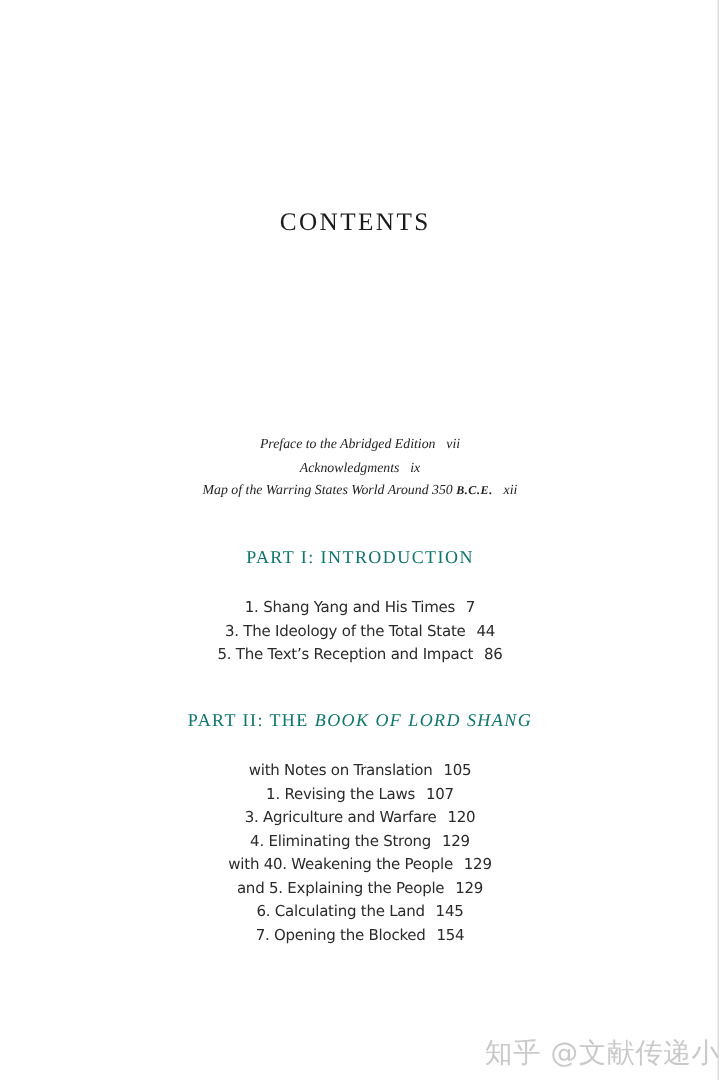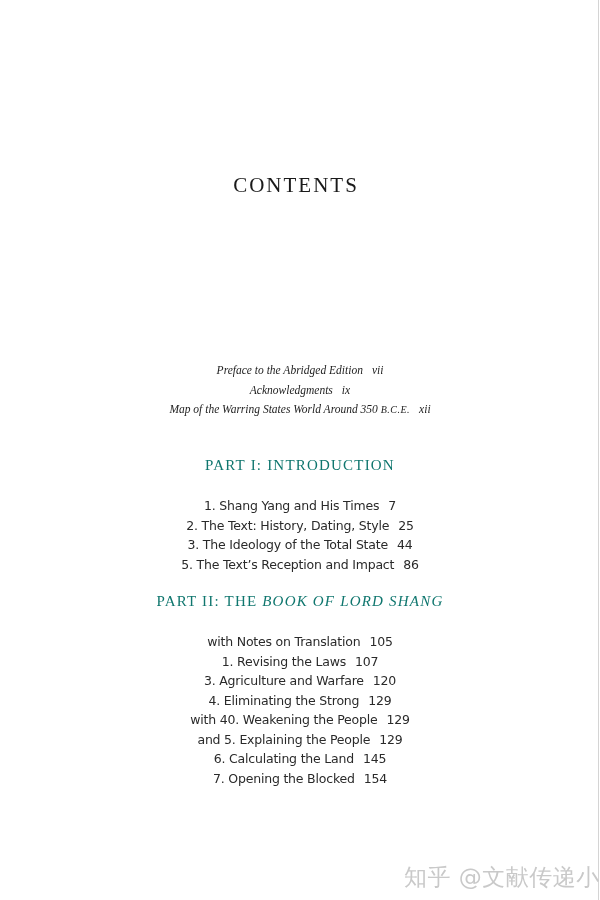--- a/index.html
+++ b/index.html
@@ -49,20 +49,21 @@
       line-height: 19.5px;
       white-space: nowrap;
     }
     .page-num {
       margin-left: 9px;
     }
     .smallcaps {
       font-variant: small-caps;
       font-size: 10px;
       letter-spacing: 0.5px;
+      font-weight: bold;
     }
     .part-heading {
       position: absolute;
       left: 0;
       width: 600px;
       text-align: center;
       font-size: 15px;
       letter-spacing: 1.2px;
       color: #0f766e;
       white-space: nowrap;
@@ -120,23 +121,20 @@
   </div>
 </div>
 
 <div class="part-heading part1-heading">PART I: INTRODUCTION</div>
 
 <div class="chapter-list part1-list">
   <div class="entry">
     <span>1. Shang Yang and His Times</span><span class="page-num">7</span>
   </div>
   <div class="entry">
-    <span>2. The Text: History, Dating, Style</span><span class="page-num">25</span>
-  </div>
-  <div class="entry">
     <span>3. The Ideology of the Total State</span><span class="page-num">44</span>
   </div>
   <div class="entry">
     <span>5. The Text’s Reception and Impact</span><span class="page-num">86</span>
   </div>
 </div>
 
 <div class="part-heading part2-heading">
   <span>PART II: THE</span>
   <i>BOOK OF LORD SHANG</i>

